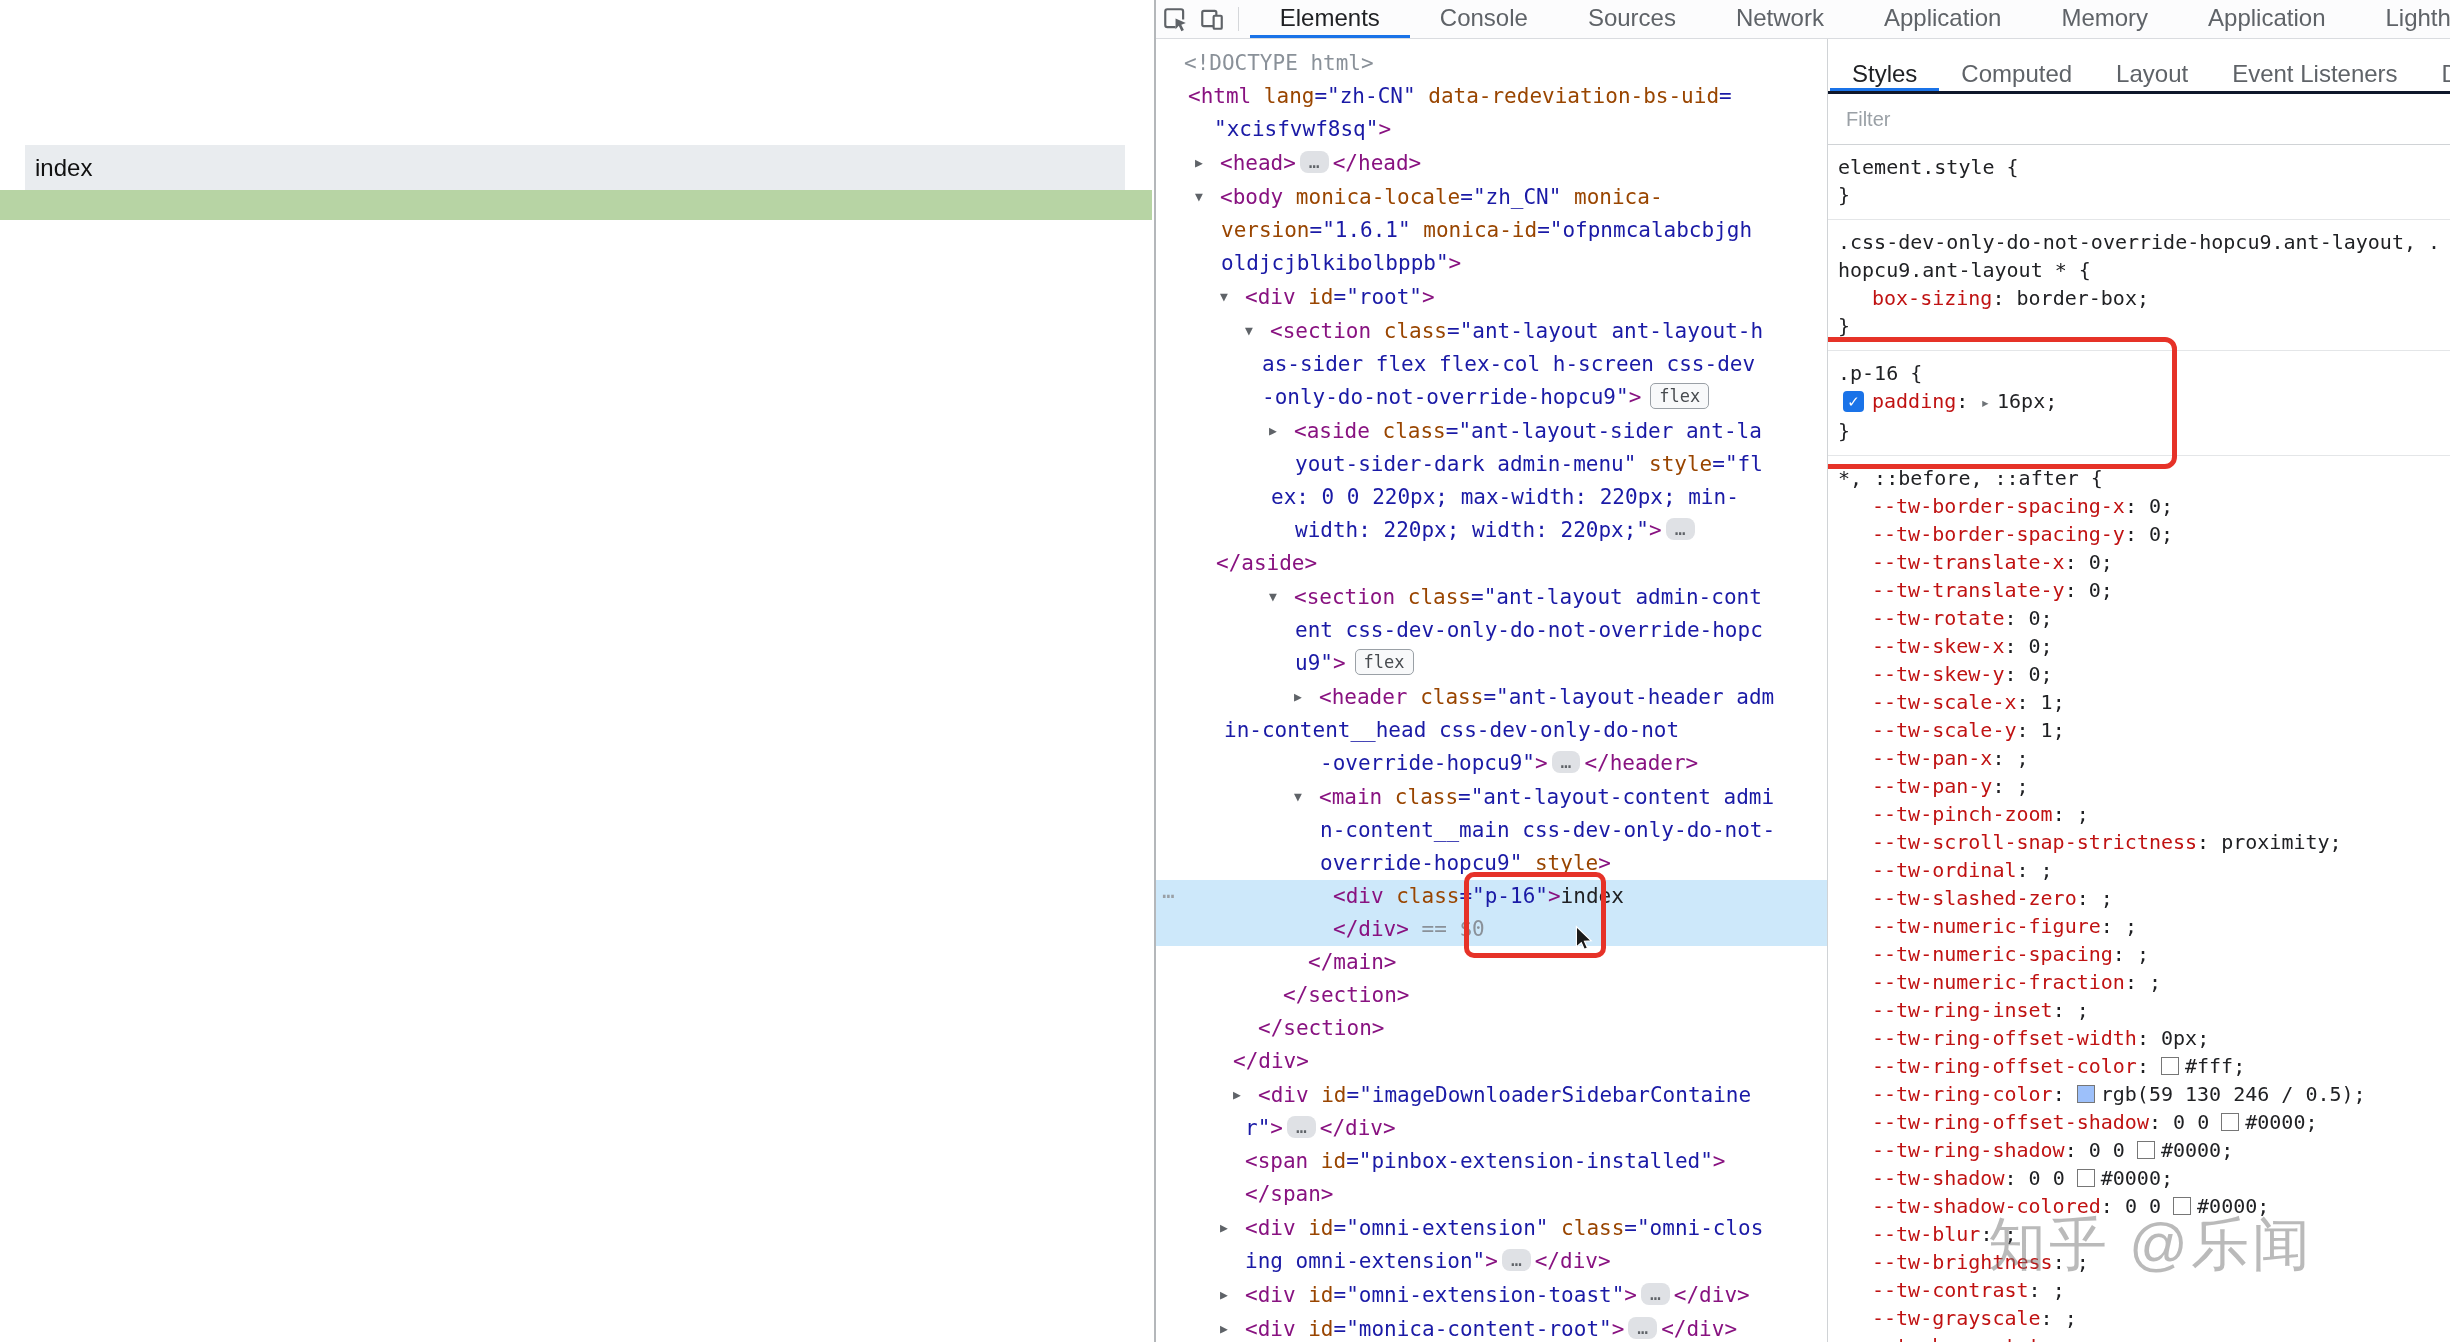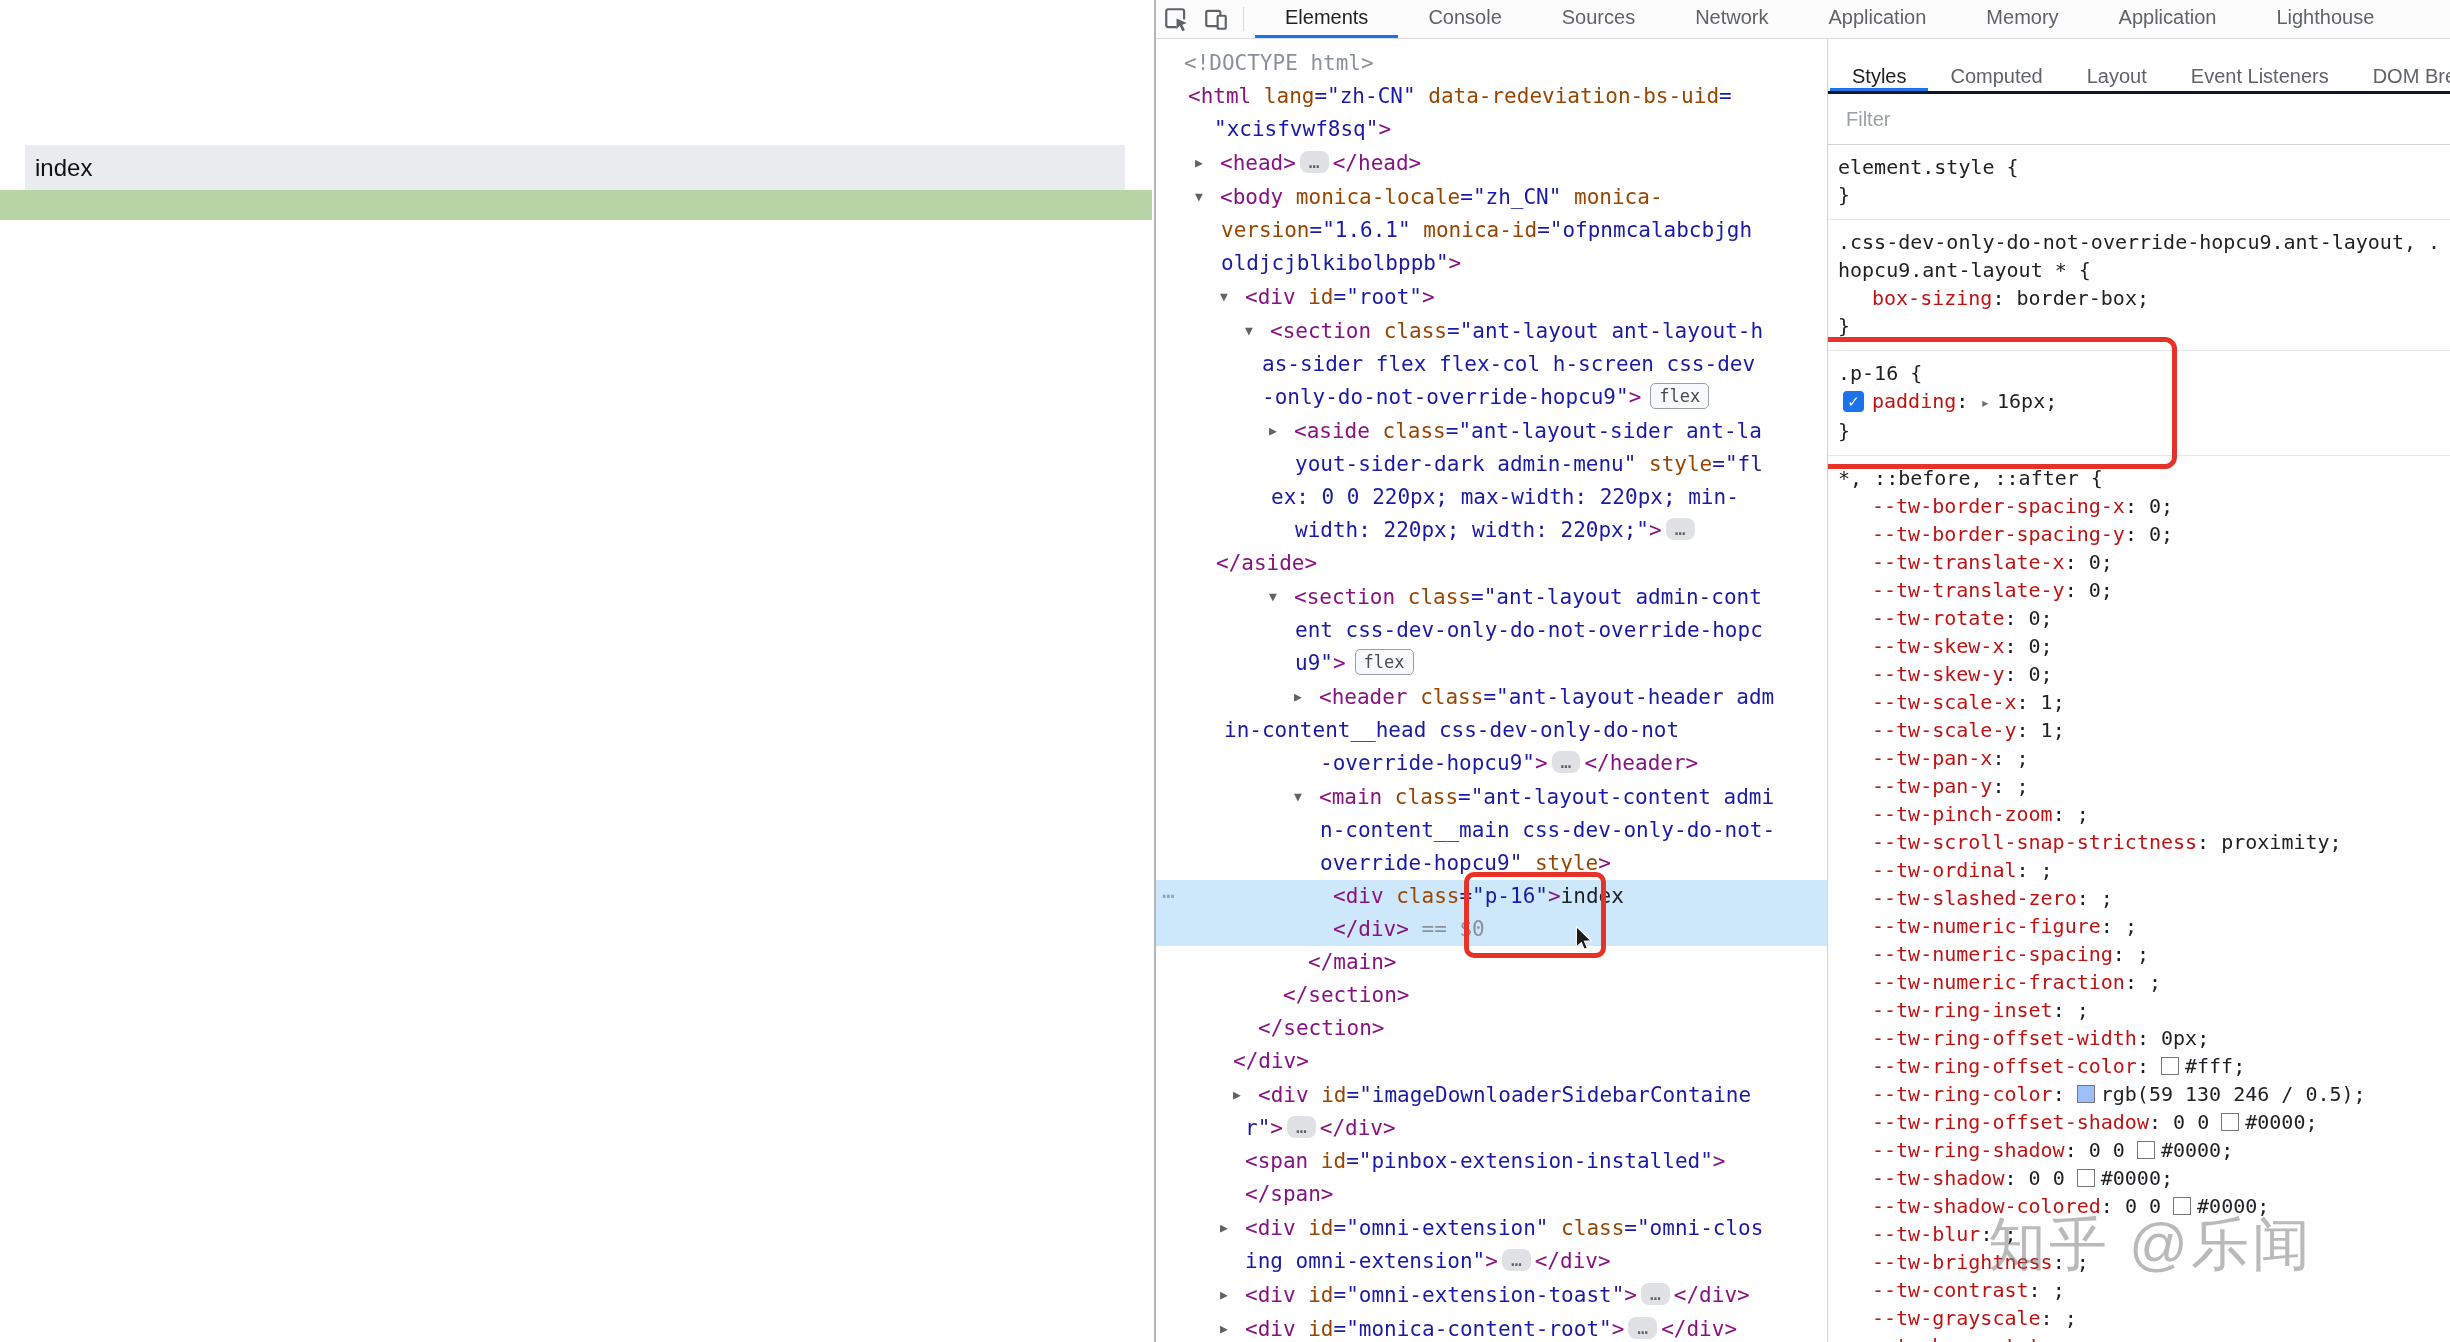--- a/index.html
+++ b/index.html
@@ -15,21 +15,21 @@
 
   
   #devtools{position:absolute;left:1154px;top:0;width:1296px;height:1342px;
             border-left:2px solid #b4b7ba;box-sizing:border-box;display:flex;
             flex-direction:column;background:#fff}
   .toolbar{height:38px;flex:0 0 38px;display:flex;align-items:center;
            border-bottom:1px solid #dadce0;background:#fcfcfd}
   .ticon{width:40px;height:38px;display:flex;align-items:center;justify-content:center}
   .vsep{width:1px;height:24px;background:#d5d7da;margin:0 7px}
   .tabs{display:flex;height:100%;overflow:hidden;white-space:nowrap;margin-left:4px}
-  .tab{padding:0 30px;display:flex;align-items:center;font-size:20px;color:#5f6368;
+  .tab{padding:0 30px;display:flex;align-items:center;font-size:24px;color:#5f6368;
        border-bottom:3px solid transparent;box-sizing:border-box;flex:0 0 auto}
   .tab.active{color:#202124;border-bottom-color:#1a73e8}
 
   .main{flex:1;display:flex;min-height:0}
 
   
   #treePanel{width:672px;flex:0 0 672px;border-right:1px solid #d0d3d6;position:relative;
              overflow:hidden;font-family:"DejaVu Sans Mono",monospace;font-size:21px;
              padding-top:8px;box-sizing:border-box;background:#fff}
   .trow{line-height:33px;white-space:pre;position:relative}

